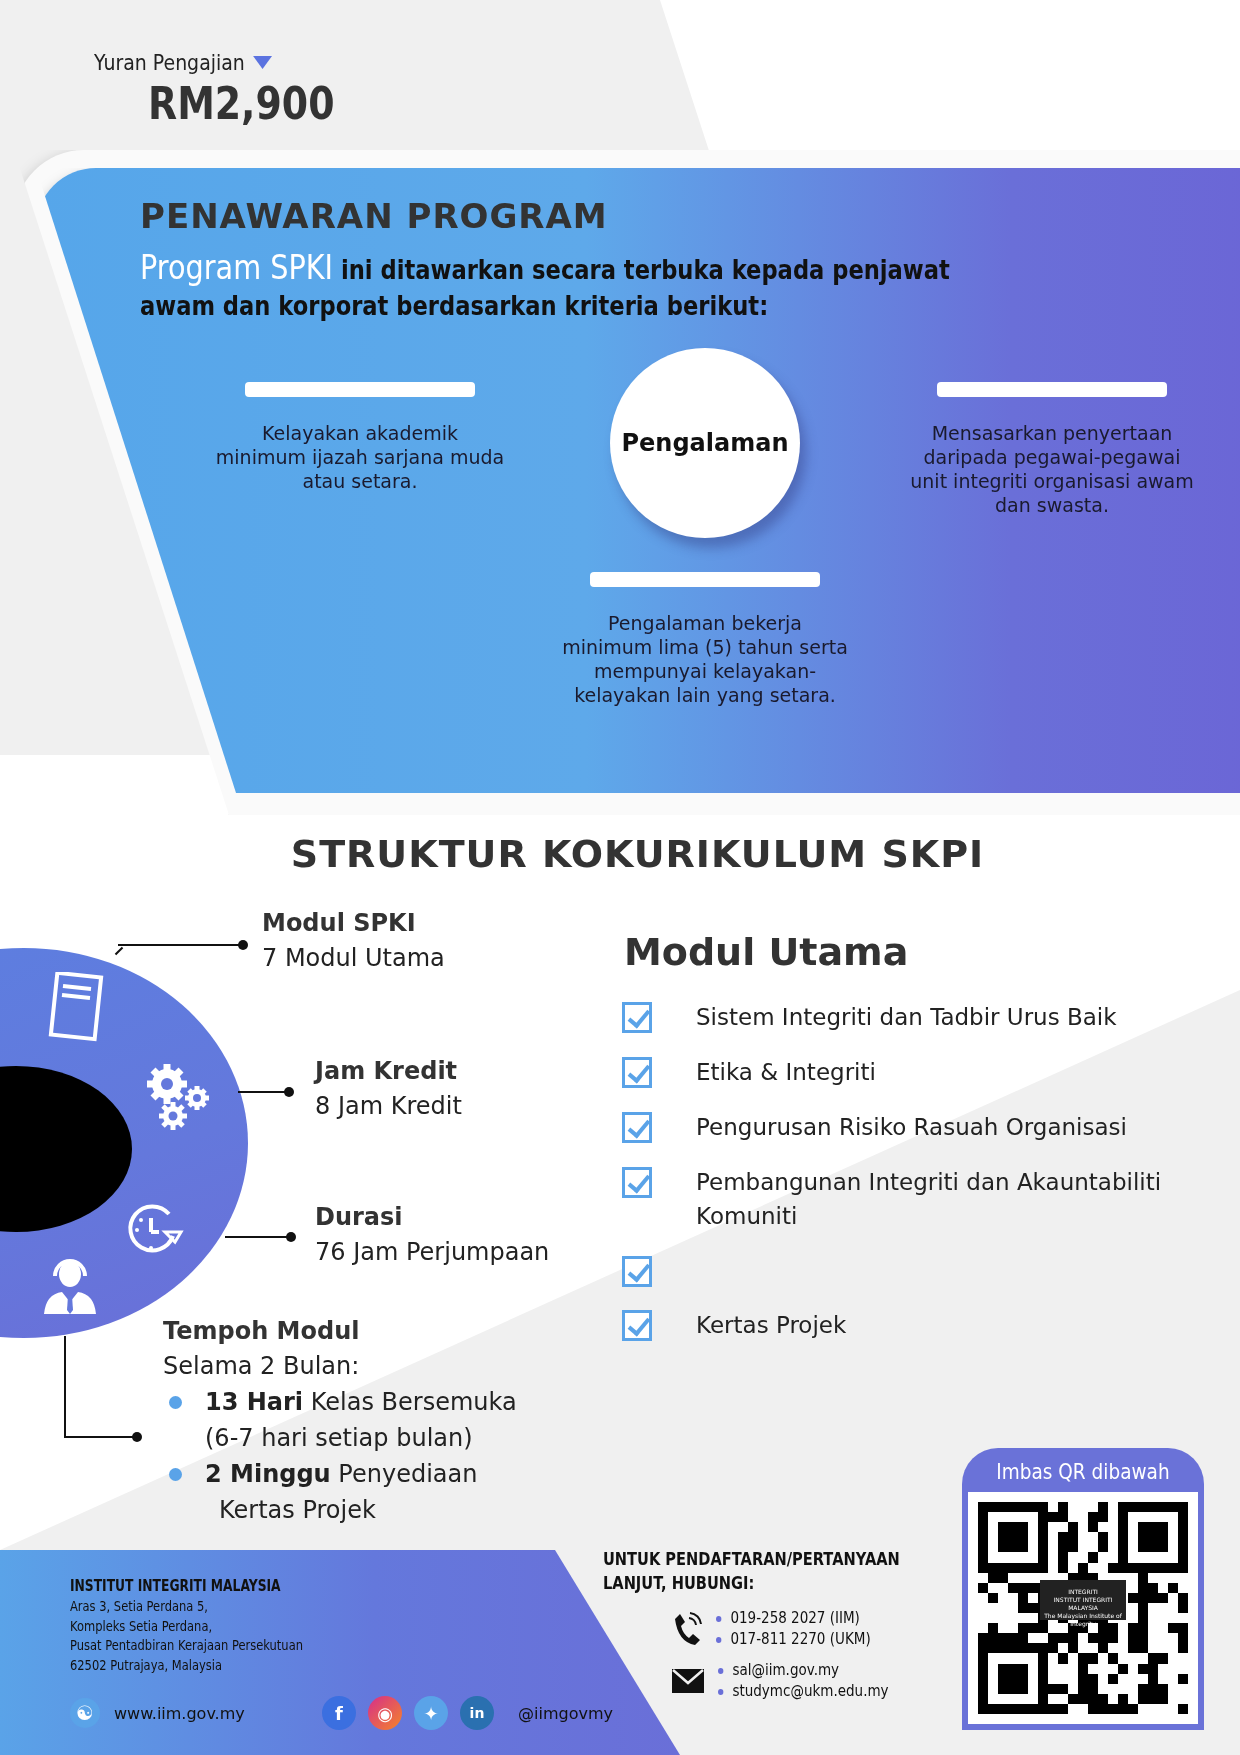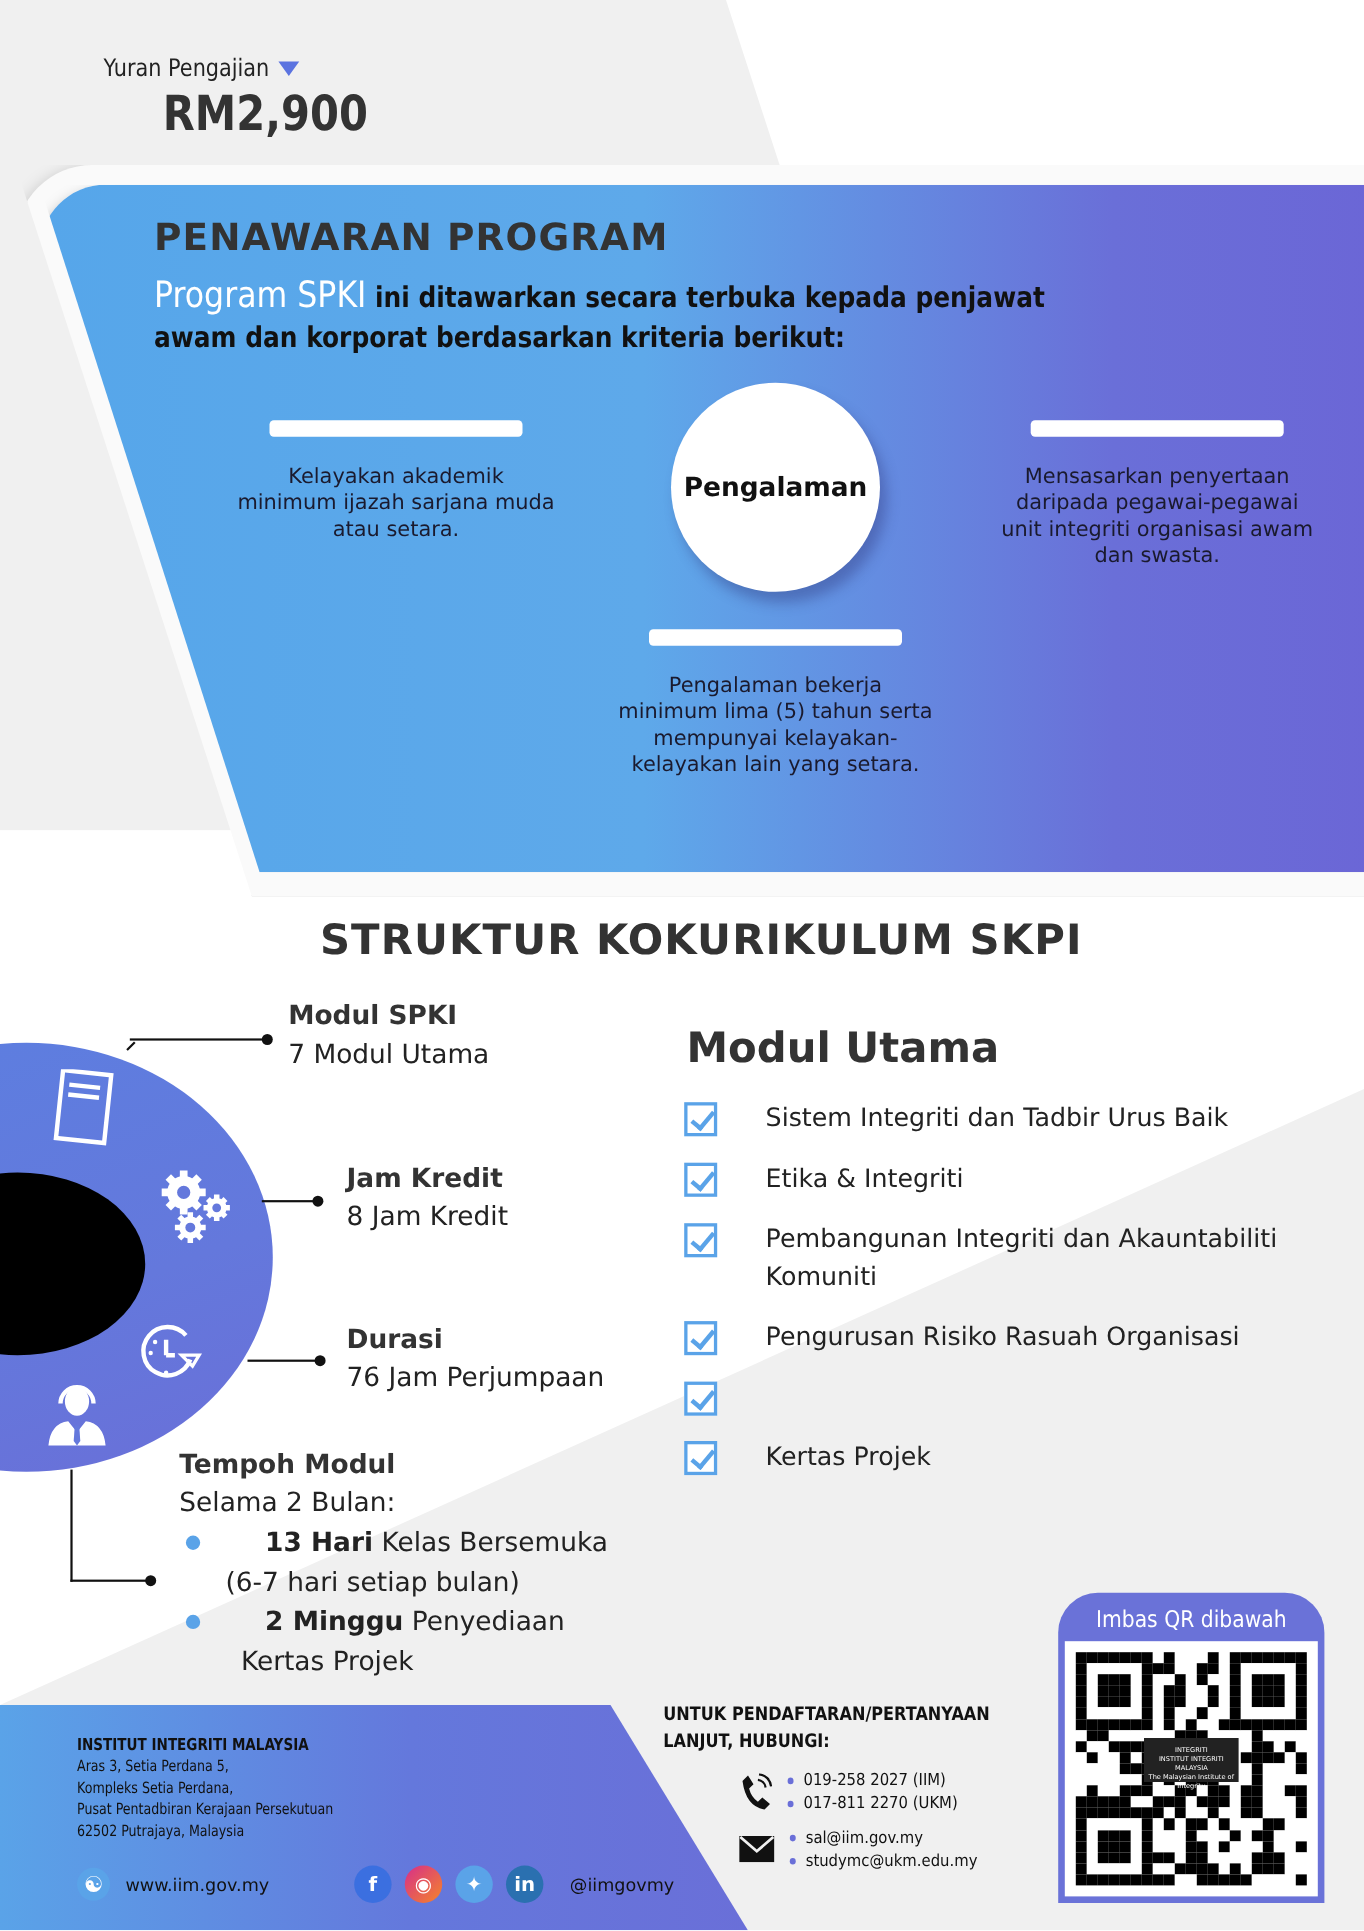--- a/index.html
+++ b/index.html
@@ -49,21 +49,21 @@
 
   .leader { position: absolute; background: #111; }
   .leader-dot { position: absolute; width: 10px; height: 10px; border-radius: 50%; background: #111; }
 
   .stat { position: absolute; font-family: "DejaVu Sans", sans-serif; }
   .stat-title { font-size: 24px; font-weight: bold; color: #333; line-height: 34px; }
   .stat-value { font-size: 24px; color: #222; line-height: 36px; }
   .tempoh ul { list-style: none; }
   .tempoh li { position: relative; padding-left: 42px; font-size: 24px; line-height: 36px; color: #222; }
   .tempoh li::before { content: ""; position: absolute; left: 6px; top: 12px; width: 13px; height: 13px; border-radius: 50%; background: #5aa3e8; }
-  .tempoh li b { font-weight: bold; margin-left: 36px; }
+  .tempoh li b { font-weight: bold; }
   .tempoh .li-sub { display:block; }
 
   .modul-title { position: absolute; left: 624px; top: 930px; font-size: 38px; font-weight: bold; color: #333; font-family: "DejaVu Sans", sans-serif; }
   .modul-list { position: absolute; left: 622px; top: 1000px; width: 600px; }
   .modul-item { display: flex; align-items: flex-start; font-family: "DejaVu Sans", sans-serif; font-size: 23px; color: #222; line-height: 34px; margin-bottom: 21px; }
   .chk { flex: none; width: 30px; height: 31px; border: 3px solid #5aa3e8; margin-top: 2px; margin-right: 44px; position: relative; background: #fff; }
   .chk::after { content: ""; position: absolute; left: 8px; top: 1px; width: 8px; height: 17px; border-right: 4px solid #5aa3e8; border-bottom: 4px solid #5aa3e8; transform: rotate(40deg); }
 
   
   .footer-band { position: absolute; left: 0; top: 1550px; width: 680px; height: 205px;
@@ -224,27 +224,27 @@
 <div class="modul-title">Modul Utama</div>
 <div class="modul-list">
   <div class="modul-item">
       <span class="chk"></span>
       <span>Sistem Integriti dan Tadbir Urus Baik</span>
     </div>
   <div class="modul-item">
       <span class="chk"></span>
       <span>Etika &amp; Integriti</span>
     </div>
+  <div class="modul-item">
+      <span class="chk"></span>
+      <span>Pengurusan Risiko Rasuah Organisasi</span>
+    </div>
   <div class="modul-item" style="width:560px">
       <span class="chk"></span>
       <span>Pembangunan Integriti dan Akauntabiliti Komuniti</span>
-    </div>
-  <div class="modul-item">
-      <span class="chk"></span>
-      <span>Pengurusan Risiko Rasuah Organisasi</span>
     </div>
   <div class="modul-item">
       <span class="chk"></span>
     </div>
   <div class="modul-item">
       <span class="chk"></span>
       <span>Kertas Projek</span>
     </div>
 </div>
 
@@ -257,21 +257,21 @@
   <div class="inst-line">62502 Putrajaya, Malaysia</div>
 </div>
 <div class="web">
   <span class="globe">☯</span>
   <span>www.iim.gov.my</span>
 </div>
 <div class="socials">
   <span class="soc" style="background:#3b6fe0">f</span>
   <span class="soc" style="background:linear-gradient(135deg,#d62e8b,#f58529)">◉</span>
   <span class="soc" style="background:#5aa3e8">✦</span>
-  <span class="soc" style="background:#2a70b0;font-size:18px">in</span>
+  <span class="soc" style="background:#2a70b0;font-size:14px">in</span>
   <span class="soc-handle">@iimgovmy</span>
 </div>
 
 <div class="contact-head">
   <div>UNTUK PENDAFTARAN/PERTANYAAN</div>
   <div>LANJUT, HUBUNGI:</div>
 </div>
 <div class="contact-group" style="top:1608px">
   <svg width="30" height="34" viewBox="0 0 30 34">
     <path d="M8 2 L13 10 L9 14 Q11 22 17 26 L21 22 L28 28 L23 33 Q6 30 3 7 Z" fill="#111"></path>

